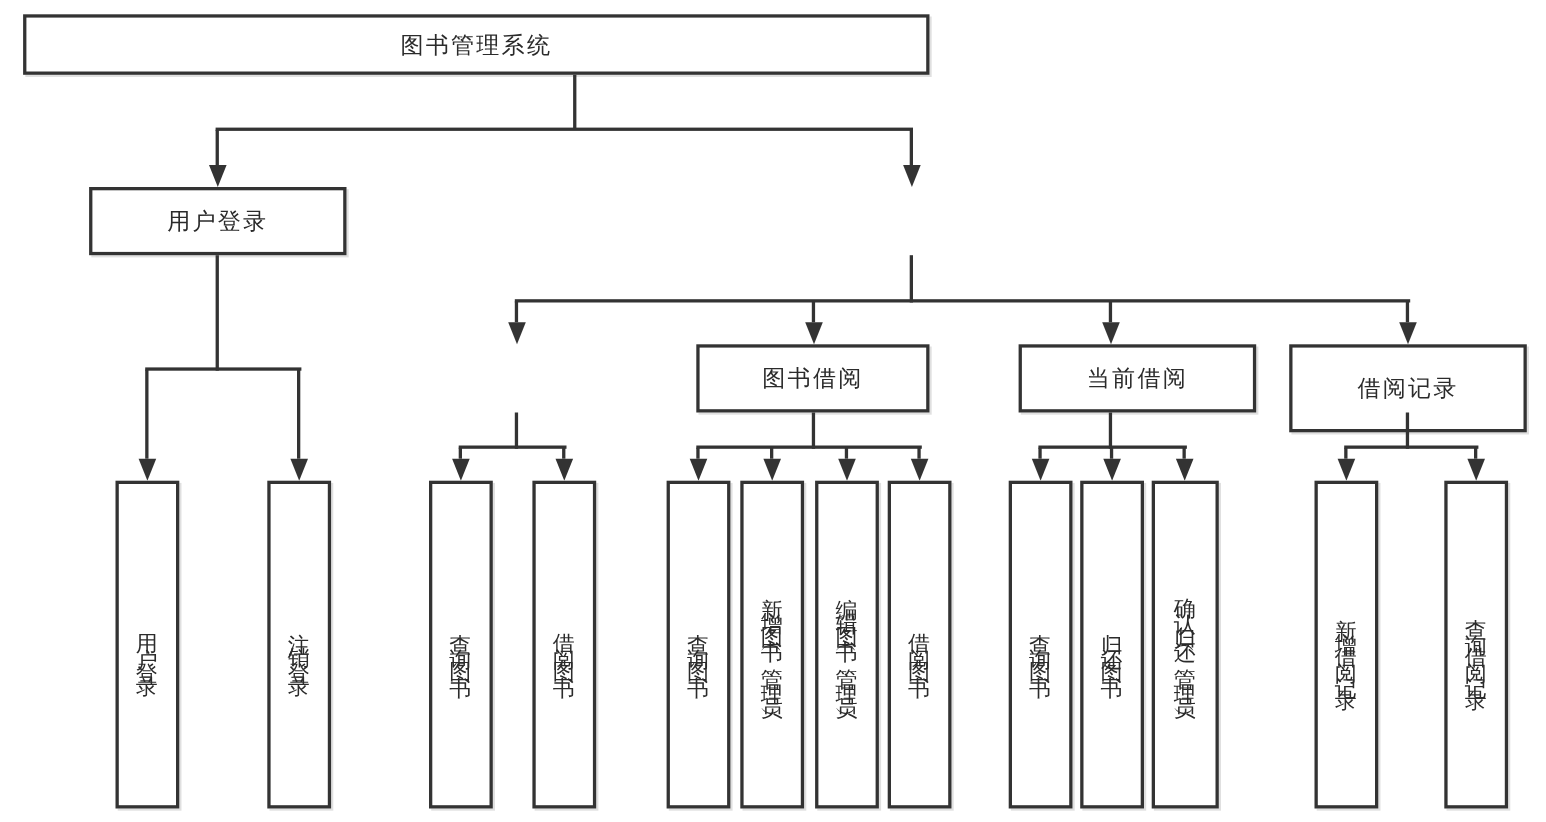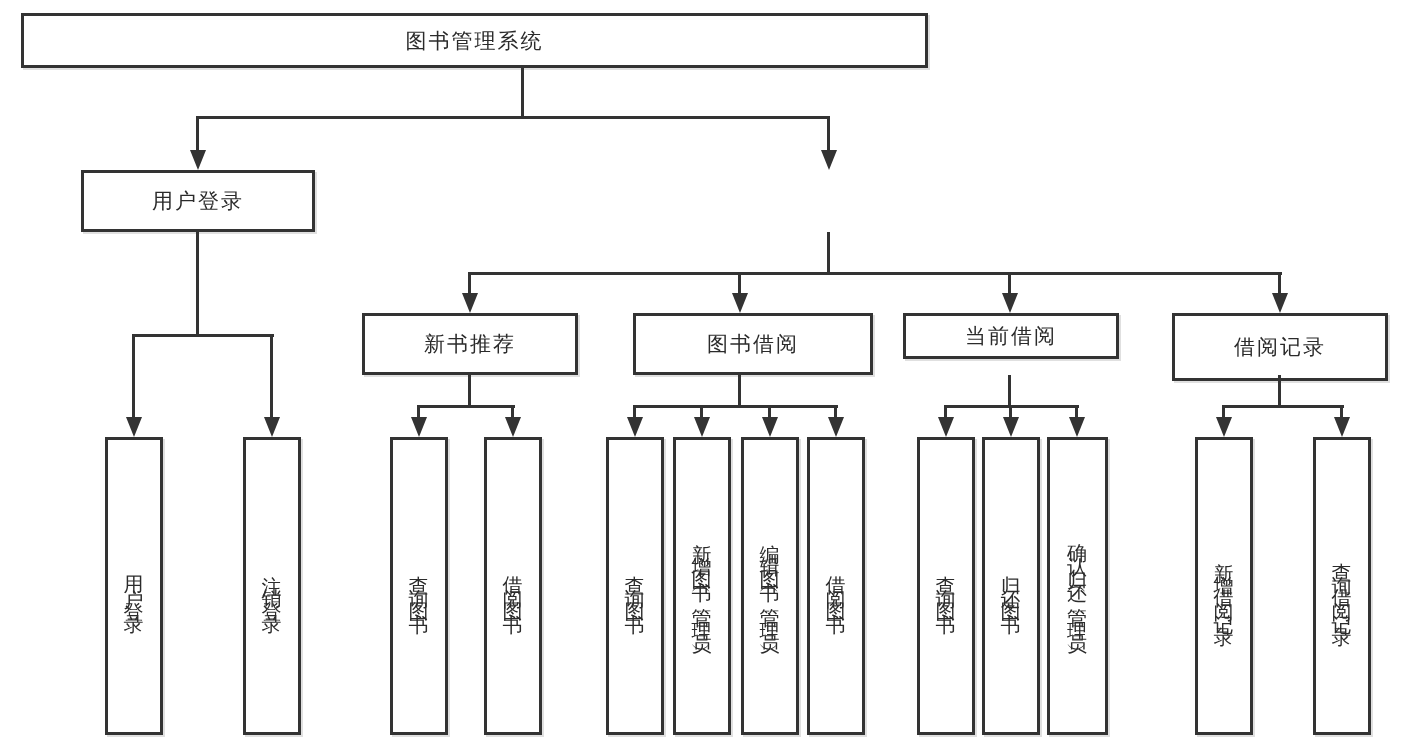--- a/index.html
+++ b/index.html
@@ -28,21 +28,21 @@
   .watermark{
     position:absolute;left:1185px;top:709px;z-index:5;
     font-size:20px;color:rgba(160,160,160,0.92);white-space:nowrap;letter-spacing:0.5px;
   }
 </style>
 </head>
 <body>
 
 <div class="stage">
 
-  <div class="box" style="left:21px;top:13px;width:907px;height:55px;">
+  <div class="box" style="left:21px;top:13px;width:824px;height:55px;">
     <span class="hlabel">图书管理系统</span>
   </div>
 
   <div>
     <div class="vline" style="left:521px;top:68px;height:50px;"></div>
     <div class="hline" style="left:196px;top:116px;width:634px;"></div>
     <div class="vline" style="left:196px;top:118px;height:33px;"></div>
     <div class="arrow" style="left:190px;top:150px;"></div>
     <div class="vline" style="left:827px;top:118px;height:33px;"></div>
     <div class="arrow" style="left:821px;top:150px;"></div>
@@ -67,30 +67,27 @@
     <div class="vline" style="left:468px;top:274px;height:19px;"></div>
     <div class="arrow" style="left:462px;top:293px;"></div>
     <div class="vline" style="left:738px;top:274px;height:19px;"></div>
     <div class="arrow" style="left:732px;top:293px;"></div>
     <div class="vline" style="left:1008px;top:274px;height:19px;"></div>
     <div class="arrow" style="left:1002px;top:293px;"></div>
     <div class="vline" style="left:1278px;top:274px;height:19px;"></div>
     <div class="arrow" style="left:1272px;top:293px;"></div>
   </div>
 
-  <div class="box" style="left:362px;top:313px;width:216px;height:62px;">
-    <span class="hlabel">新书推荐</span>
-  </div>
-  <div class="box" style="left:633px;top:313px;width:240px;height:62px;">
+  <div class="box" style="left:633px;top:313px;width:212px;height:62px;">
     <span class="hlabel">图书借阅</span>
   </div>
-  <div class="box" style="left:903px;top:313px;width:216px;height:46px;text-align:right;">
+  <div class="box" style="left:926px;top:313px;width:216px;height:62px;text-align:right;">
     <span class="hlabel">当前借阅</span>
   </div>
-  <div class="box" style="left:1172px;top:313px;width:216px;height:68px;">
+  <div class="box" style="left:1172px;top:313px;width:216px;height:80px;">
     <span class="hlabel">借阅记录</span>
   </div>
 
   <div>
     <div class="vline" style="left:468px;top:375px;height:33px;"></div>
     <div class="hline" style="left:417px;top:405px;width:98px;"></div>
     <div class="vline" style="left:417px;top:407px;height:10px;"></div>
     <div class="arrow" style="left:411px;top:417px;"></div>
     <div class="vline" style="left:511px;top:407px;height:10px;"></div>
     <div class="arrow" style="left:505px;top:417px;"></div>

